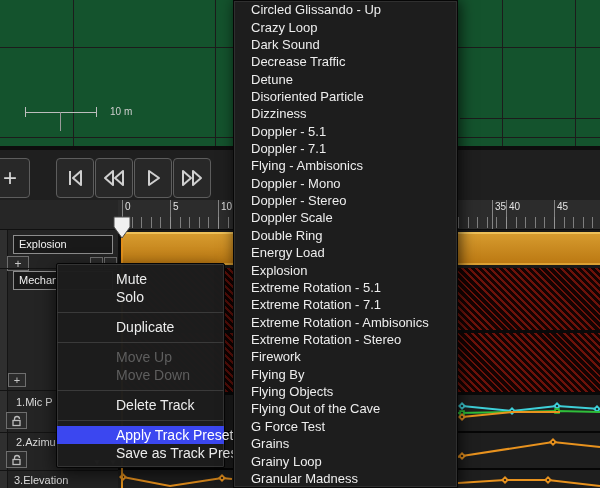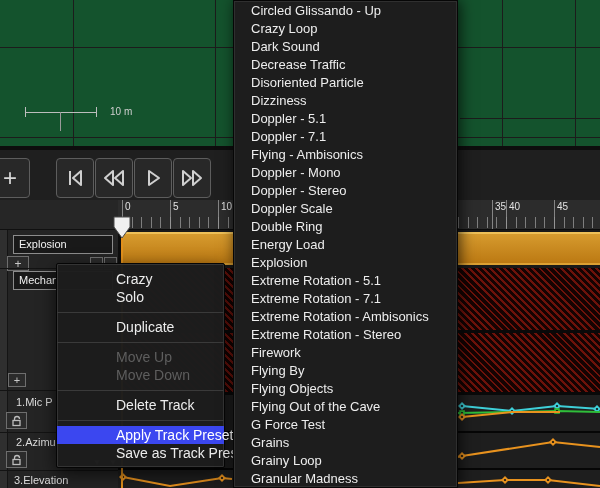--- a/index.html
+++ b/index.html
@@ -226,21 +226,21 @@
         <path d="M3.5 5.5 V4 a2.5 2.5 0 0 1 5 0"></path>
       </svg>
   </div>
   <div class="abs row-sep" style="top:470px;"></div>
   <div class="abs param-label" style="left:14px;top:474px;width:100px;">3.Elevation</div>
   <div class="abs chev" style="left:93px;top:459px;">▼</div>
   <div class="abs chev" style="left:109px;top:459px;">▼</div>
 
   <div id="context-menu" class="abs">
       <div class="menu-item">
-        <span>Crazy</span>
+        <span>Mute</span>
       </div>
       <div class="menu-item">
         <span>Solo</span>
       </div>
       <div class="menu-sep">
         <div></div>
       </div>
       <div class="menu-item">
         <span>Duplicate</span>
       </div>
@@ -269,20 +269,21 @@
       <div class="menu-item">
         <span>Save as Track Preset...</span>
       </div>
     </div>
 
   <div id="submenu" class="abs">
       <div class="sub-item">Circled Glissando - Up</div>
       <div class="sub-item">Crazy Loop</div>
       <div class="sub-item">Dark Sound</div>
       <div class="sub-item">Decrease Traffic</div>
+      <div class="sub-item">Detune</div>
       <div class="sub-item">Disoriented Particle</div>
       <div class="sub-item">Dizziness</div>
       <div class="sub-item">Doppler - 5.1</div>
       <div class="sub-item">Doppler - 7.1</div>
       <div class="sub-item">Flying - Ambisonics</div>
       <div class="sub-item">Doppler - Mono</div>
       <div class="sub-item">Doppler - Stereo</div>
       <div class="sub-item">Doppler Scale</div>
       <div class="sub-item">Double Ring</div>
       <div class="sub-item">Energy Load</div>

